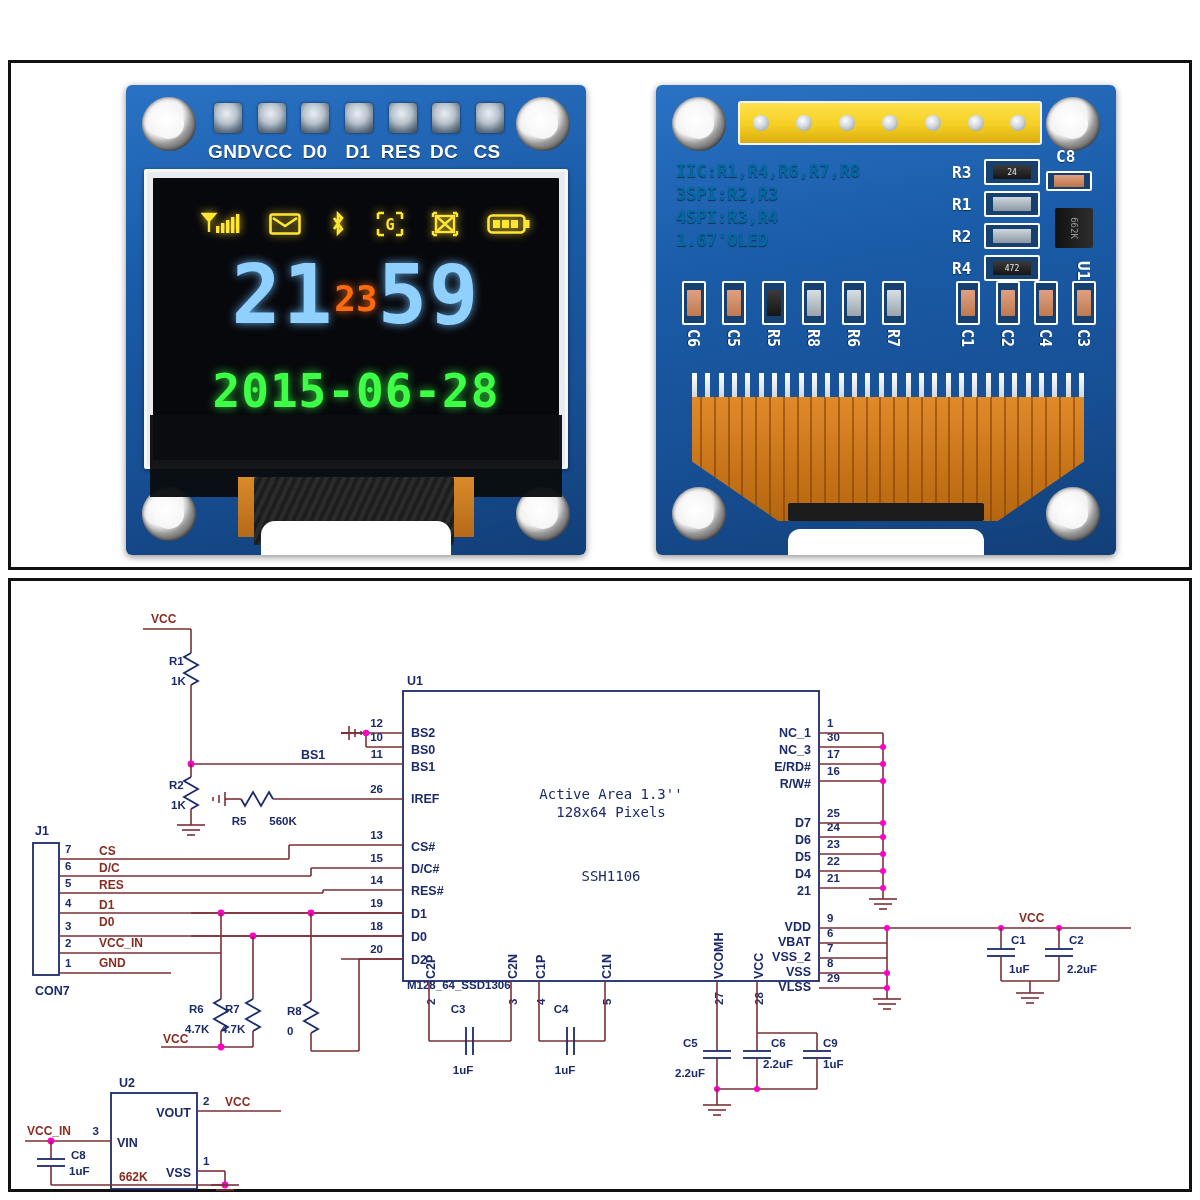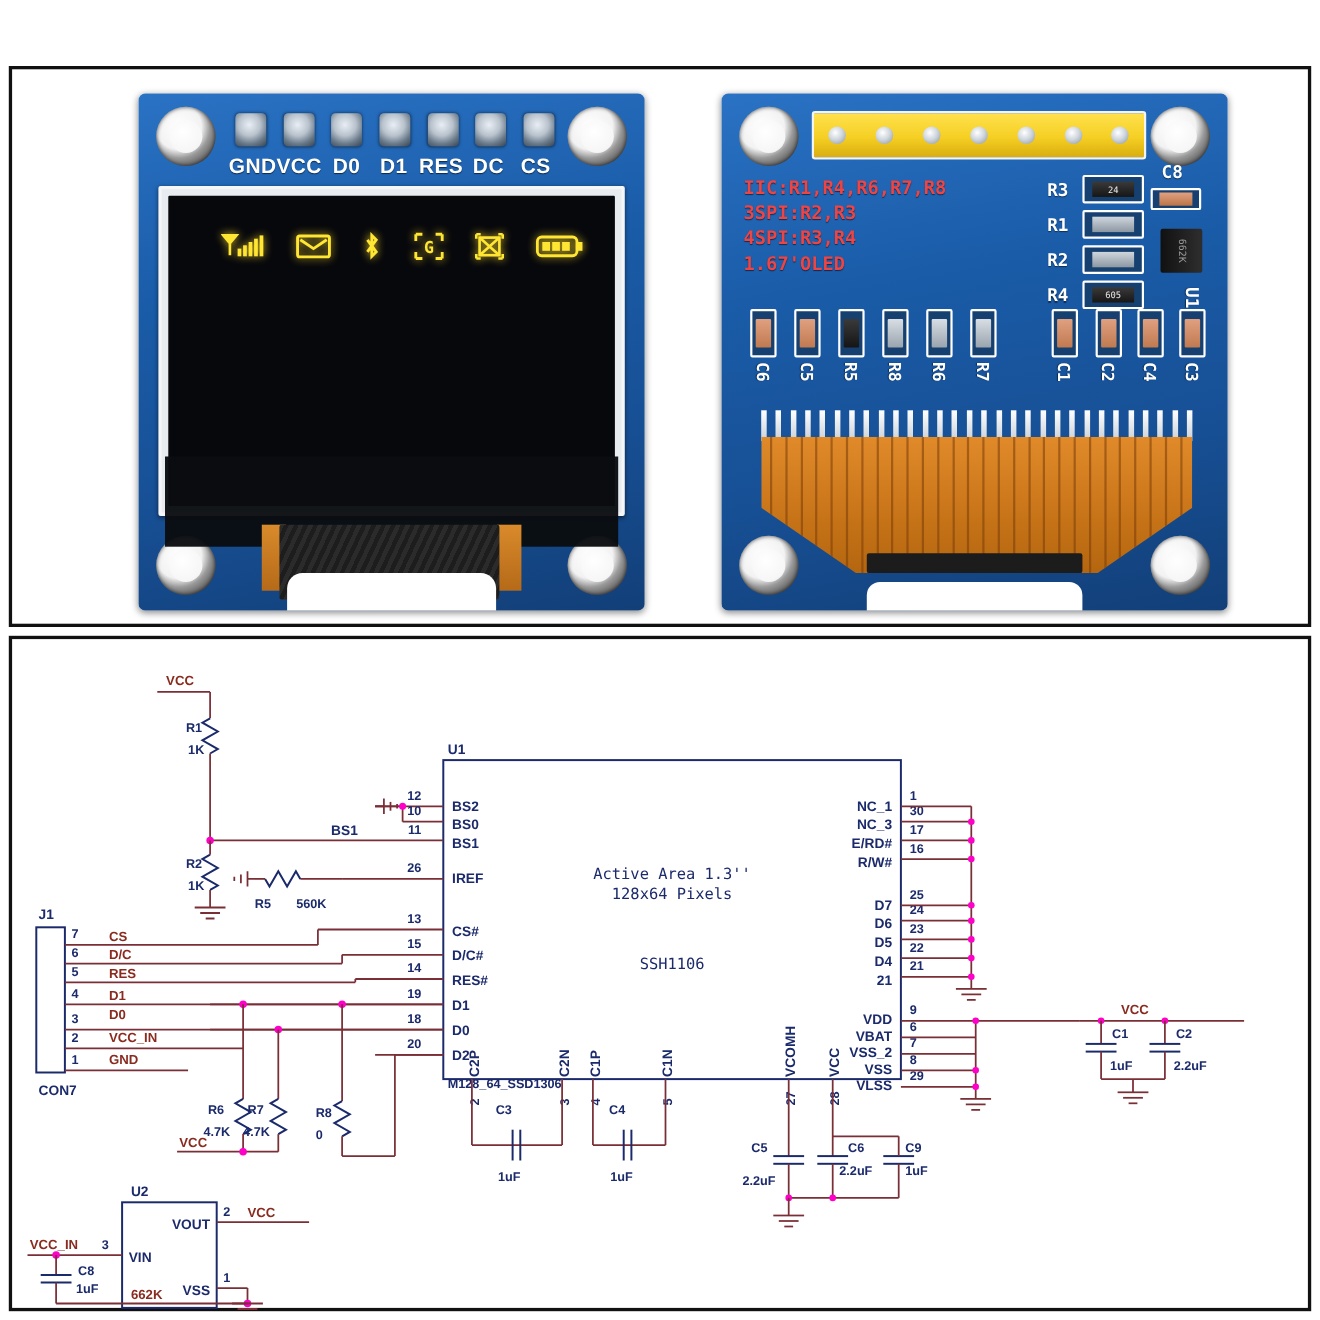--- a/index.html
+++ b/index.html
@@ -64,21 +64,21 @@
   .fpc-tab{position:absolute;top:392px;width:22px;height:60px;background:linear-gradient(180deg,#d98a2b,#b56a18);}
   .notch{position:absolute;bottom:0;left:135px;width:190px;height:34px;background:#fff;border-radius:14px 14px 0 0;}
 
   
   .hdr-yellow{position:absolute;left:82px;top:16px;width:300px;height:40px;
     background:linear-gradient(180deg,#ffe14d 0%,#f5cf23 55%,#d9ad10 100%);
     border:2px solid #f2f4f6;border-radius:3px;display:flex;align-items:center;justify-content:space-around;}
   .hdr-yellow i{width:16px;height:16px;border-radius:50%;
     background:radial-gradient(circle at 40% 35%,#fff 0%,#cfd6dd 45%,#8a939c 100%);display:block;}
 
-  .silk{position:absolute;color:#ef4444;font-family:"DejaVu Sans Mono",monospace;font-weight:bold;
+  .silk{position:absolute;color:#0369a1;font-family:"DejaVu Sans Mono",monospace;font-weight:bold;
     font-size:17px;line-height:21px;text-shadow:0 1px 1px rgba(0,0,0,.55);white-space:nowrap;}
   #silk-block{left:20px;top:76px;}
   #silk-block div{margin-bottom:2px;}
 
   .rlab{position:absolute;color:#fff;font-weight:bold;font-size:16px;
     font-family:"DejaVu Sans Mono",monospace;text-shadow:0 1px 1px rgba(0,0,0,.5);}
   .rpad{position:absolute;width:52px;height:22px;border:2px solid #fff;border-radius:2px;
     background:#16406f;display:flex;align-items:center;justify-content:center;}
   .rchip{width:38px;height:14px;background:linear-gradient(180deg,#3a3a3a,#161616);
     color:#e9e9e9;font-size:8px;font-family:"DejaVu Sans Mono",monospace;
@@ -203,21 +203,23 @@
               <svg width="44" height="24" viewBox="0 0 44 24">
                 <rect x="1.5" y="3.5" width="36" height="17" rx="4" fill="none" stroke="currentColor" stroke-width="2.6"></rect>
                 <rect x="38" y="8" width="4.5" height="8" fill="currentColor"></rect>
                 <rect x="6" y="8" width="7" height="8" fill="currentColor"></rect>
                 <rect x="15" y="8" width="7" height="8" fill="currentColor"></rect>
                 <rect x="24" y="8" width="7" height="8" fill="currentColor"></rect>
               </svg>
             </span>
           </div>
 
-
+          <div class="oled-time nb"><span>21</span><span class="sec">23</span><span>59</span></div>
+
+          <div class="oled-date nb">2015-06-28</div>
         </div>
       </div>
 
       <div class="glass-bottom"></div>
       <div class="fpc-tab" style="left:112px"></div>
       <div class="fpc-tab" style="right:112px"></div>
       <div class="fpc-front"></div>
       <div class="notch"></div>
     </div>
 
@@ -261,21 +263,21 @@
       <div class="rlab" style="left:296px;top:110px">R1</div>
       <div class="rpad" style="left:328px;top:106px">
           <div class="rchip metal"></div>
         </div>
       <div class="rlab" style="left:296px;top:142px">R2</div>
       <div class="rpad" style="left:328px;top:138px">
           <div class="rchip metal"></div>
         </div>
       <div class="rlab" style="left:296px;top:174px">R4</div>
       <div class="rpad" style="left:328px;top:170px">
-          <div class="rchip">605</div>
+          <div class="rchip">472</div>
         </div>
 
       <div class="rlab" style="left:400px;top:62px">C8</div>
       <div class="capsmd" style="left:390px;top:86px">
           <b></b>
         </div>
       <div class="reg" style="left:398px;top:124px">662K</div>
       <div class="rlab" style="left:418px;top:176px;writing-mode:vertical-rl">U1</div>
 
       <div class="smd" style="left:26px;top:196px">

